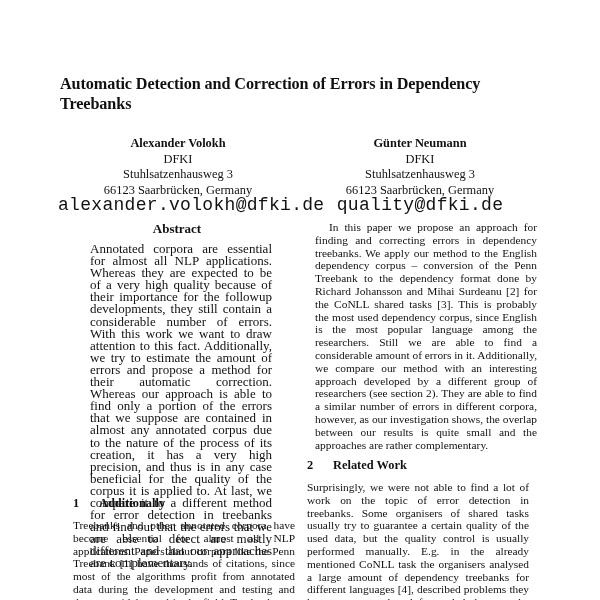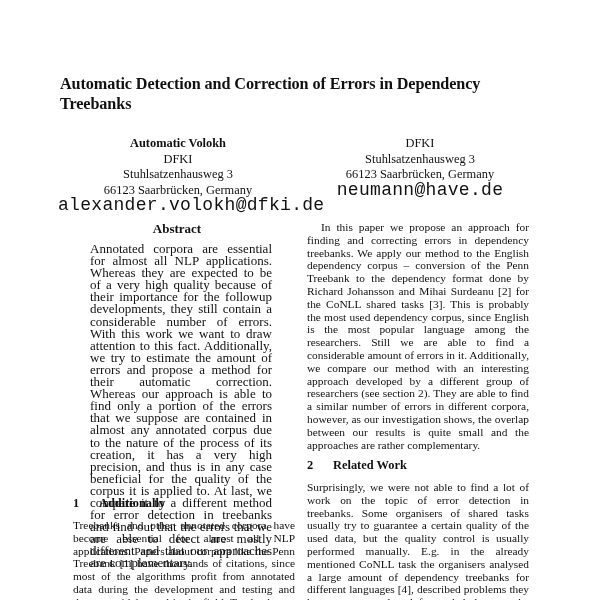--- a/index.html
+++ b/index.html
@@ -10,42 +10,43 @@
   .author .email { font-family:"Liberation Mono", monospace; font-size:18px; letter-spacing:0.3px; }
   #author-1 { left:58px; }
   #author-2 { left:300px; }
   .col { position:absolute; text-align:justify; font-size:11.4px; line-height:12.8px; hyphens:manual; }
   .abstract-head { position:absolute; left:62px; top:221px; width:230px; text-align:center; font-weight:bold; font-size:13px; }
   .abstract { left:90px; top:243px; width:182px; font-size:13px; line-height:12.1px; }
   .section-head { position:absolute; font-weight:bold; font-size:12.4px; }
   .section-head .num { display:inline-block; width:26px; }
   #intro-head { left:73px; top:496px; }
   .intro { left:73px; top:519px; width:222px; }
-  .right-para1 { left:307px; top:221px; width:222px; text-indent:14px; }
+  .right-para1 { left:315px; top:221px; width:222px; text-indent:14px; }
   #related-head { left:307px; top:458px; }
   .related { left:307px; top:481px; width:222px; }
 </style>
 </head>
 <body>
 
 <div class="title">Automatic Detection and Correction of Errors in Dependency Treebanks</div>
 
 <div class="author" id="author-1">
-  <div class="name">Automatic Volokh</div>
+  <div class="name">Alexander Volokh</div>
   <div>DFKI</div>
   <div>Stuhlsatzenhausweg 3</div>
   <div>66123 Saarbrücken, Germany</div>
   <div class="email">alexander.volokh@dfki.de</div>
 </div>
 
 <div class="author" id="author-2">
+  <div class="name">Günter Neumann</div>
   <div>DFKI</div>
   <div>Stuhlsatzenhausweg 3</div>
   <div>66123 Saarbrücken, Germany</div>
-  <div class="email">neumann@have.de</div>
+  <div class="email">quality@dfki.de</div>
 </div>
 
 <div class="abstract-head">Abstract</div>
 <div class="col abstract">Annotated corpora are essential for almost all NLP applications. Whereas they are expected to be of a very high quality because of their importance for the followup developments, they still contain a considerable number of errors. With this work we want to draw attention to this fact.  Additionally, we try to estimate the amount of errors and propose a method for their automatic correction. Whereas our approach is able to find only a portion of the errors that we suppose are contained in almost any annotated corpus due to the nature of the process of its creation, it has a very high precision, and thus is in any case beneficial for the quality of the corpus it is applied to. At last, we compare it to a different method for error detection in treebanks and find out that the errors that we are able to detect are mostly different and that our approaches are complementary.</div>
 
 <div class="section-head" id="intro-head">
   <span class="num">1</span><span>Additionally</span>
 </div>
 <div class="col intro">Treebanks and other annotated corpora  have become essential for almost all NLP applications. Papers about corpora like the Penn Treebank [1] have thousands of citations, since most of the algorithms profit from annotated data during the development and testing and thus are widely used in the field. Treebanks are therefore expected to be of a very</div>
 

